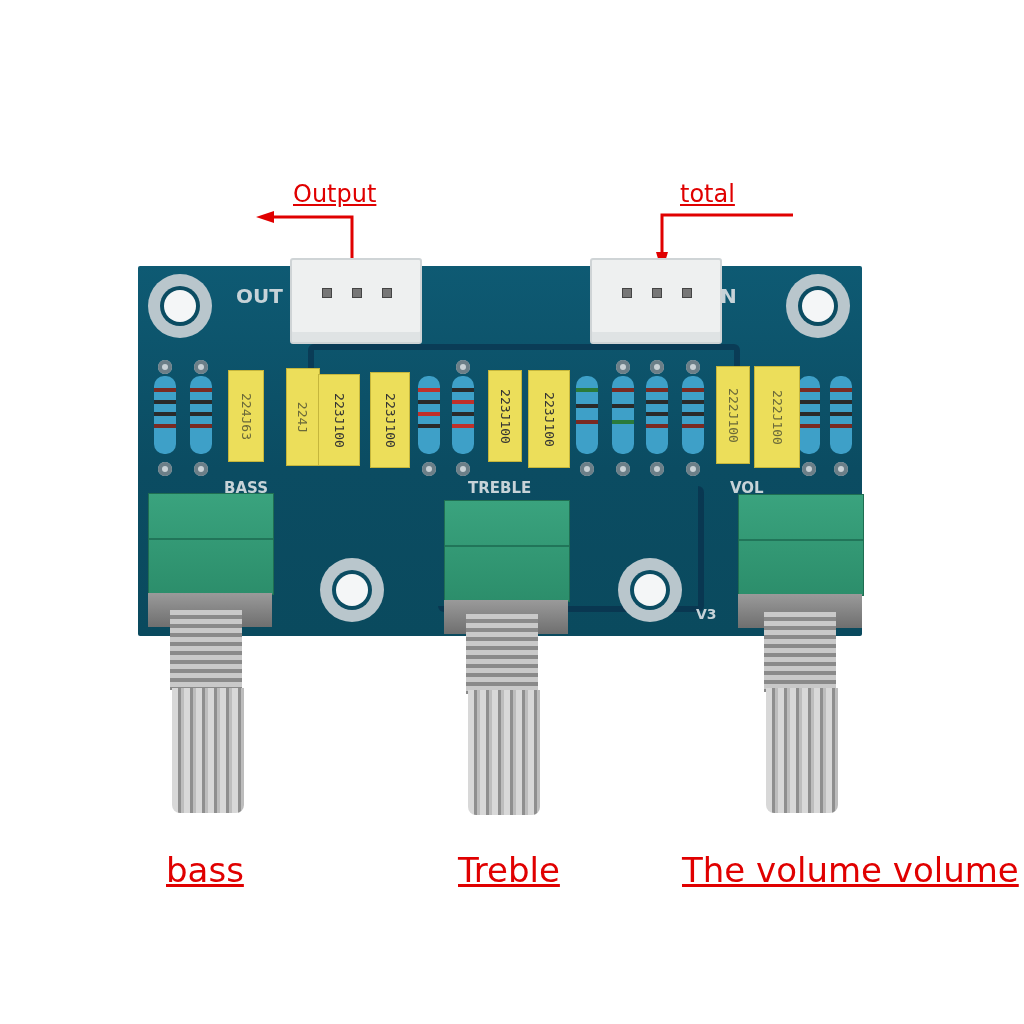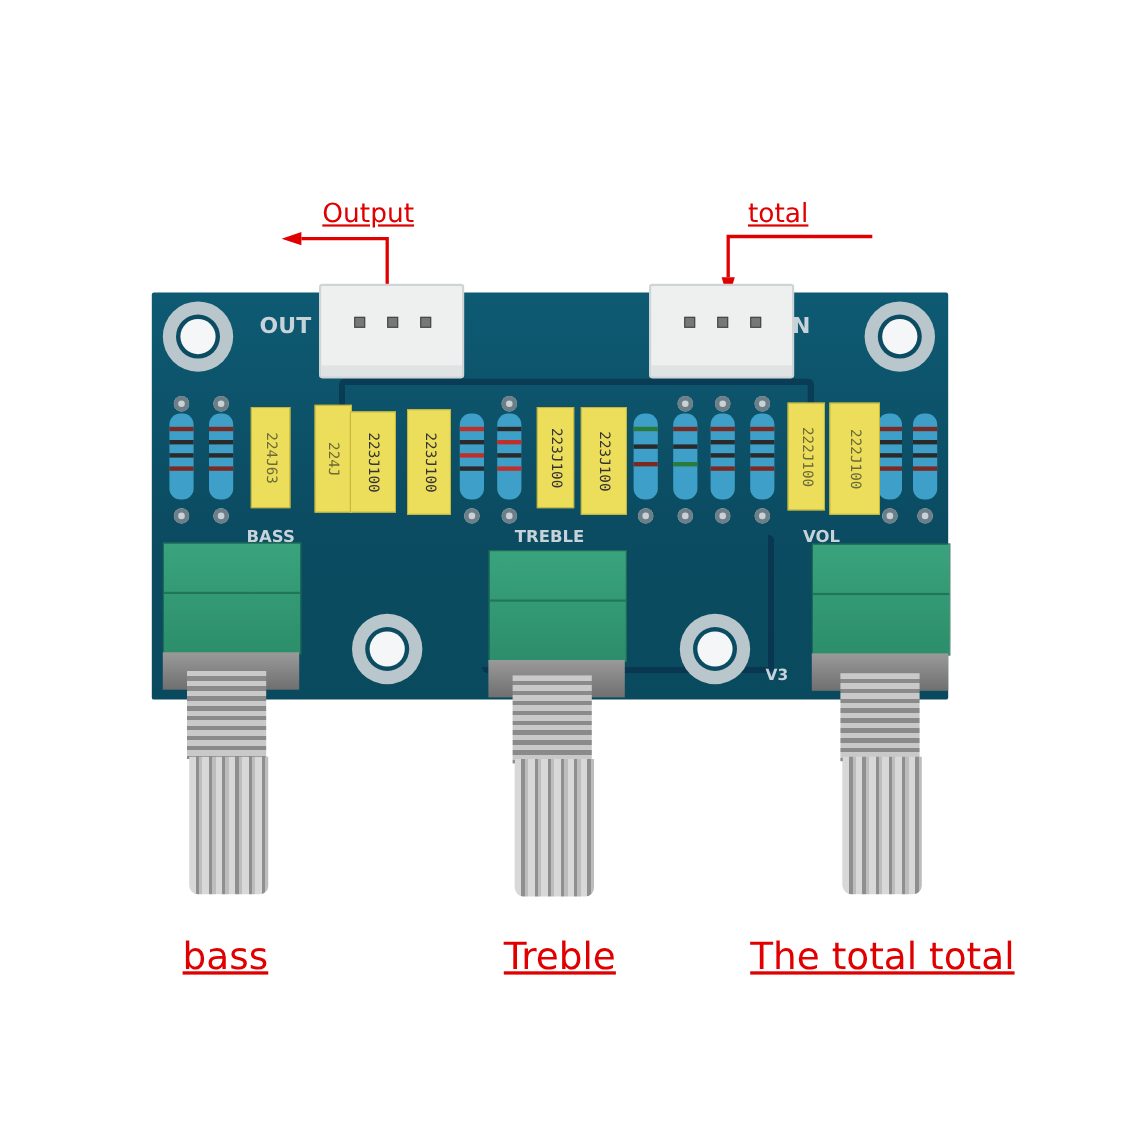--- a/index.html
+++ b/index.html
@@ -183,13 +183,13 @@
 <div class="thread" style="left:466px;top:614px;"></div>
 <div class="shaft" style="left:468px;top:690px;"></div>
 
 <div class="pot-body" style="left:738px;top:494px;"></div>
 <div class="pot-base" style="left:738px;top:594px;"></div>
 <div class="thread" style="left:764px;top:612px;"></div>
 <div class="shaft" style="left:766px;top:688px;"></div>
 
 <div class="abs caption" style="left:166px;top:850px;">bass</div>
 <div class="abs caption" style="left:458px;top:850px;">Treble</div>
-<div class="abs caption" style="left:682px;top:850px;">The total total</div>
+<div class="abs caption" style="left:682px;top:850px;">The volume volume</div>
 
 </body></html>

